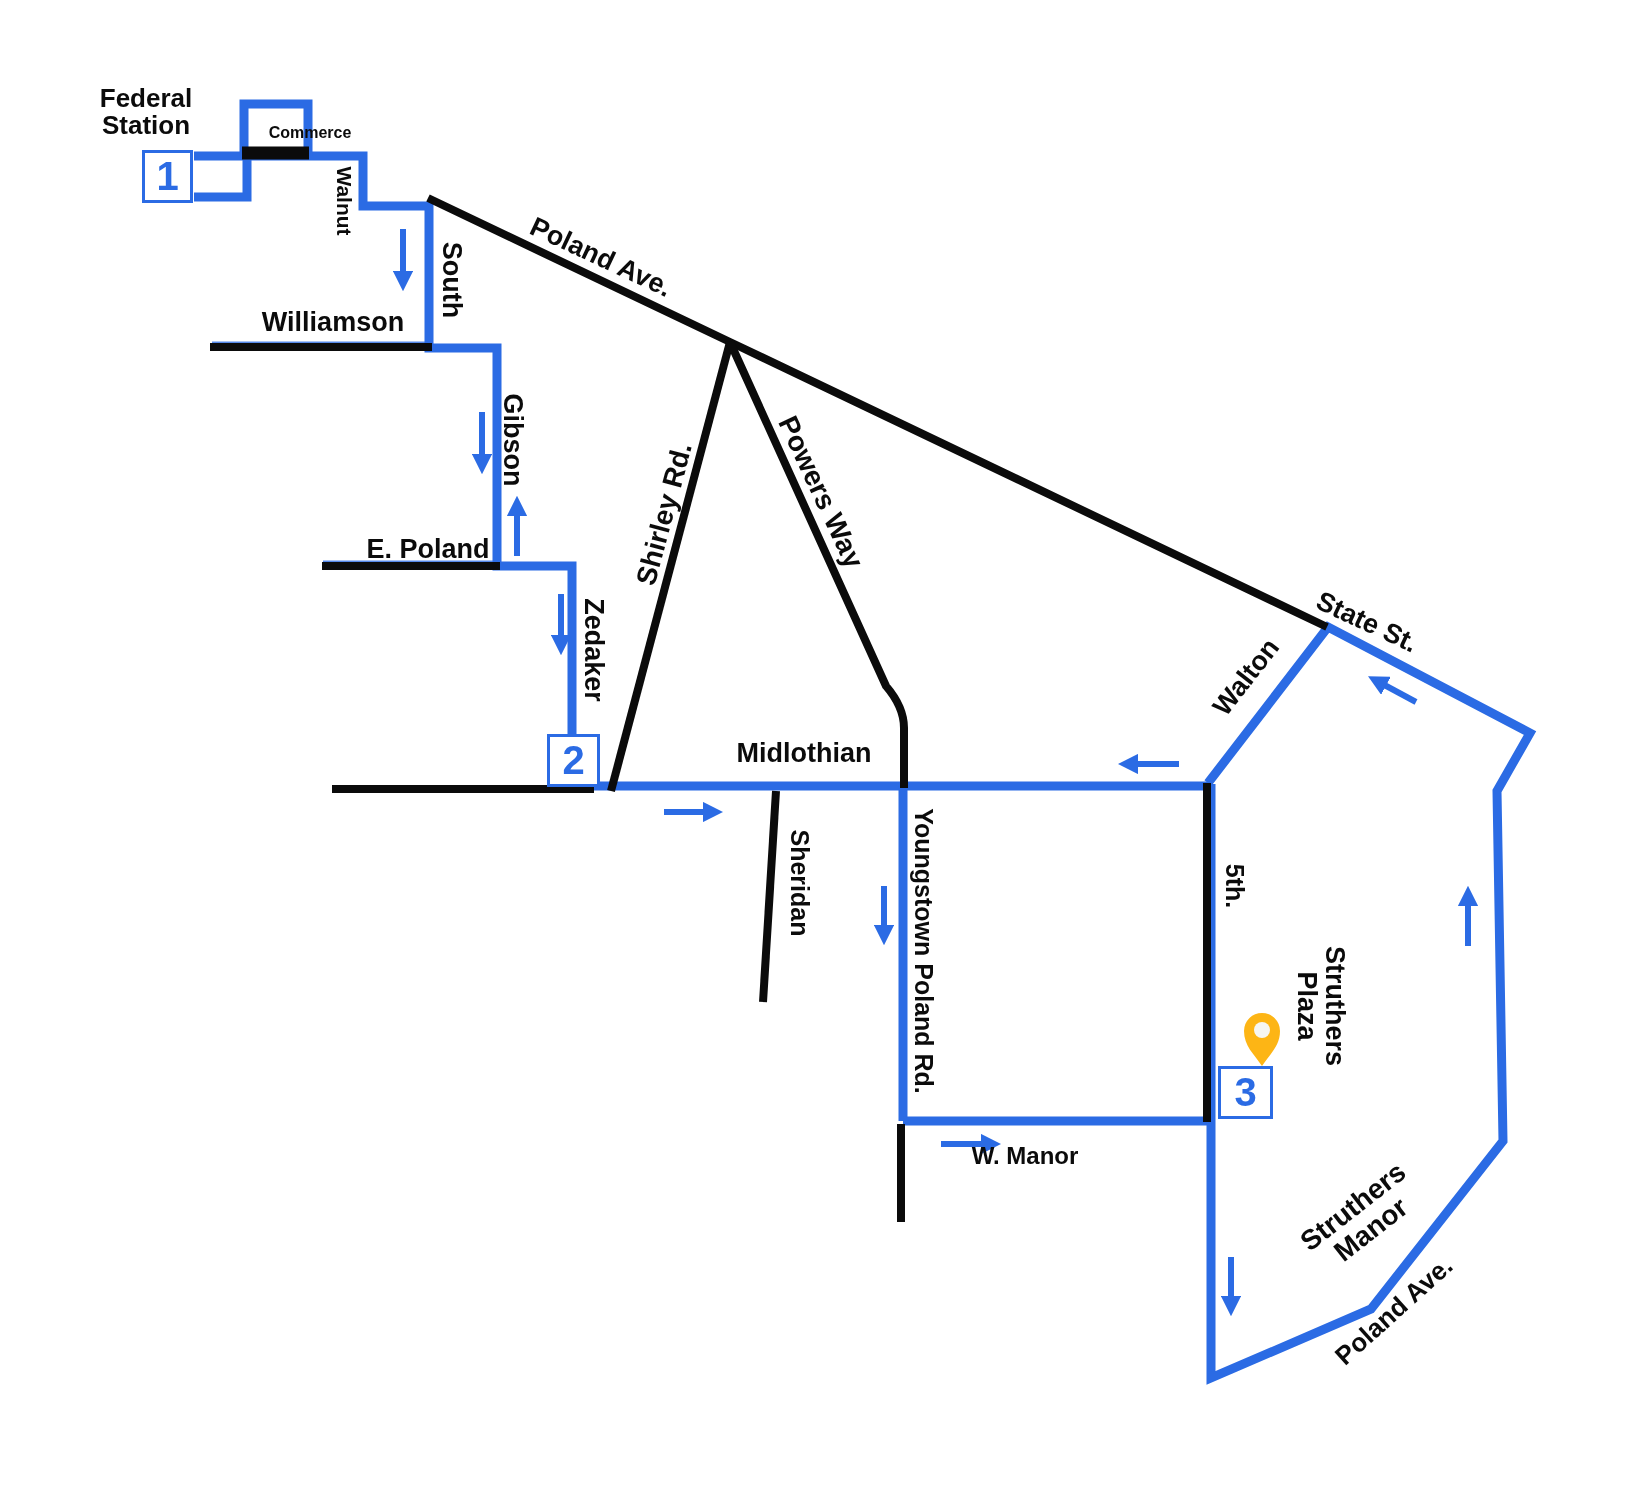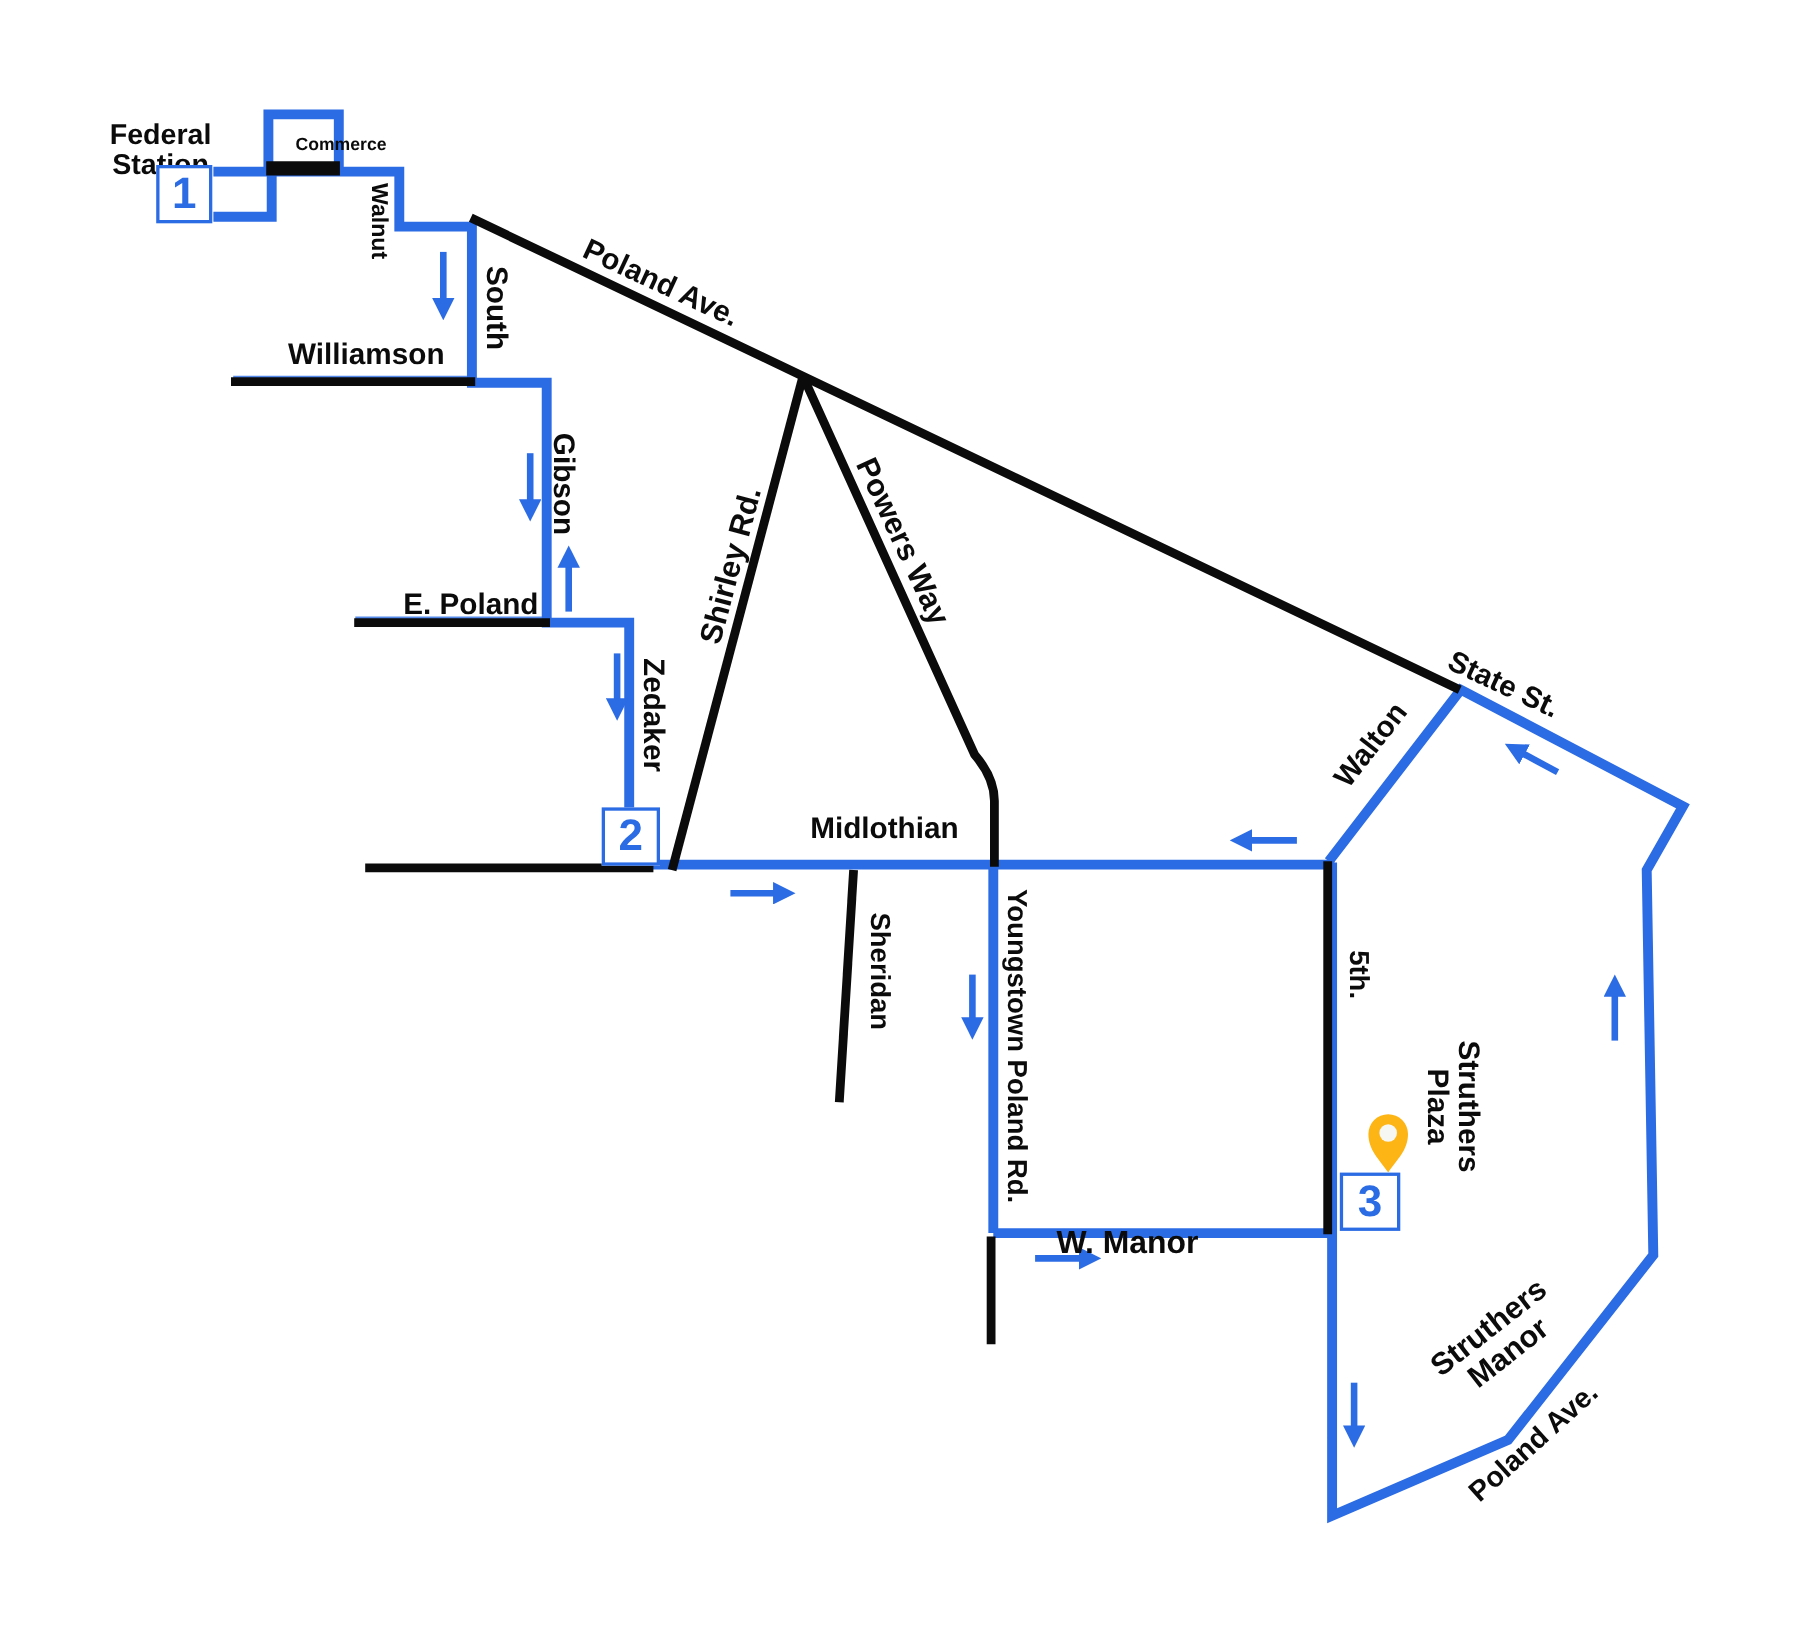--- a/index.html
+++ b/index.html
@@ -74,41 +74,41 @@
       <line x1="1468" y1="946" x2="1468" y2="896" marker-end="url(#ah)"></line>
       <line x1="1231" y1="1257" x2="1231" y2="1306" marker-end="url(#ah)"></line>
     </g>
 
     <g>
       <path d="M1262 1066 C1254 1054 1244 1046 1244 1031 A18 18 0 1 1 1280 1031 C1280 1046 1270 1054 1262 1066 Z" fill="#FDB515"></path>
       <circle cx="1262" cy="1030" r="8" fill="#F6F6F3"></circle>
     </g>
   </svg>
 
-  <div class="lbl" style="left:146px;top:136px;font-size:26px;">Federal
+  <div class="lbl" style="left:146px;top:112px;font-size:26px;">Federal
 Station</div>
   <div class="lbl" style="left:310px;top:133px;font-size:16px;">Commerce</div>
   <div class="lbl rot90" style="left:344px;top:201px;font-size:21px;">Walnut</div>
   <div class="lbl rot90" style="left:452px;top:280px;font-size:27px;">South</div>
   <div class="lbl" style="left:601px;top:257px;font-size:27px;transform:translate(-50%,-50%) rotate(25deg);">Poland Ave.</div>
   <div class="lbl" style="left:333px;top:322px;font-size:27px;">Williamson</div>
   <div class="lbl rot90" style="left:513px;top:440px;font-size:27px;">Gibson</div>
   <div class="lbl" style="left:428px;top:549px;font-size:27px;">E. Poland</div>
   <div class="lbl rot90" style="left:594px;top:650px;font-size:27px;">Zedaker</div>
   <div class="lbl" style="left:664px;top:514px;font-size:28px;transform:translate(-50%,-50%) rotate(-75deg);">Shirley Rd.</div>
   <div class="lbl" style="left:821px;top:492px;font-size:28px;transform:translate(-50%,-50%) rotate(65deg);">Powers Way</div>
   <div class="lbl" style="left:768px;top:753px;font-size:27px;margin-left:36px;">Midlothian</div>
   <div class="lbl rot90" style="left:800px;top:883px;font-size:25px;">Sheridan</div>
   <div class="lbl rot90" style="left:924px;top:951px;font-size:25px;white-space:nowrap;">Youngstown Poland Rd.</div>
   <div class="lbl" style="left:1246px;top:677px;font-size:27px;transform:translate(-50%,-50%) rotate(-52deg);">Walton</div>
   <div class="lbl" style="left:1367px;top:622px;font-size:27px;white-space:nowrap;transform:translate(-50%,-50%) rotate(25deg);">State St.</div>
   <div class="lbl rot90" style="left:1235px;top:886px;font-size:25px;">5th.</div>
   <div class="lbl rot90" style="left:1321px;top:1006px;font-size:27px;">Struthers
 Plaza</div>
-  <div class="lbl" style="left:1025px;top:1130px;font-size:29px;">W. Manor</div>
+  <div class="lbl" style="left:1025px;top:1156px;font-size:24px;">W. Manor</div>
   <div class="lbl" style="left:1362px;top:1218px;font-size:28px;transform:translate(-50%,-50%) rotate(-38deg);">Struthers
 Manor</div>
   <div class="lbl" style="left:1394px;top:1311px;font-size:26px;white-space:nowrap;transform:translate(-50%,-50%) rotate(-42deg);">Poland Ave.</div>
 
   <div class="stop-box" style="left:142px;top:150px;width:51px;height:53px;">
     <span>1</span>
   </div>
   <div class="stop-box" style="left:547px;top:734px;width:53px;height:53px;">
     <span>2</span>
   </div>

